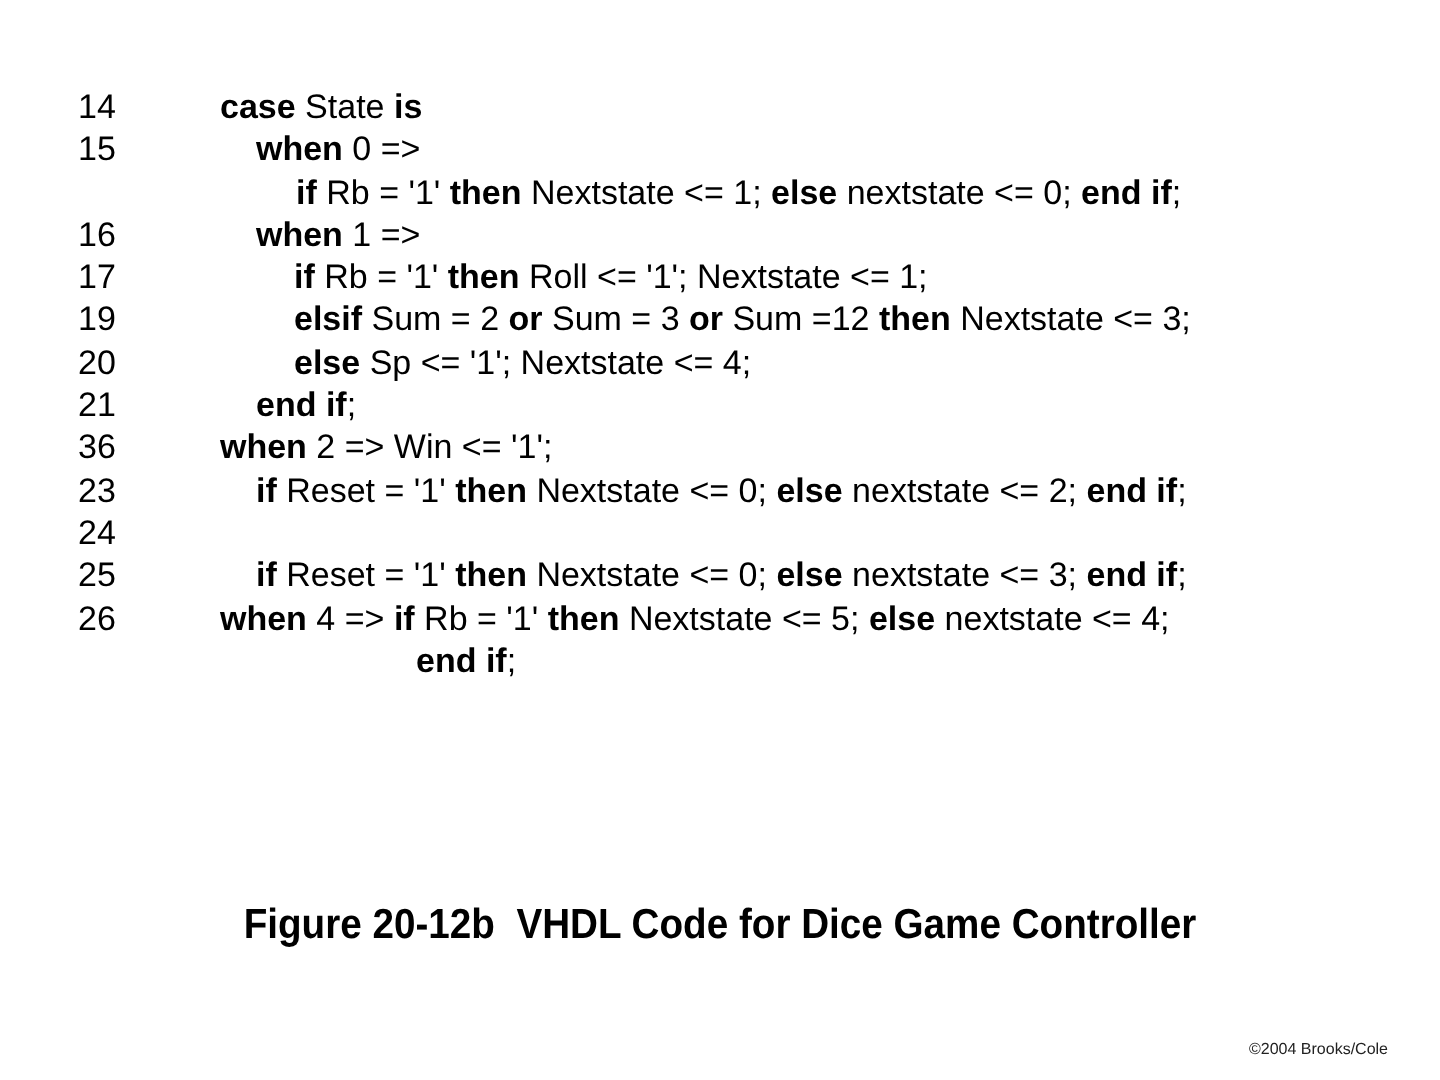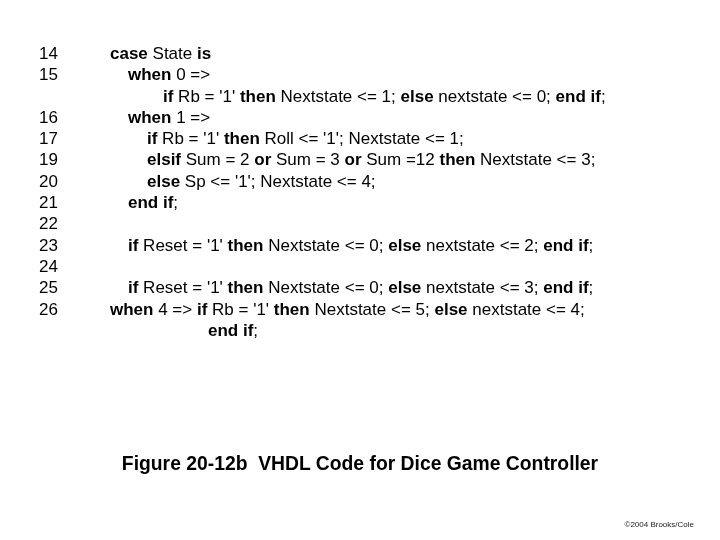--- a/index.html
+++ b/index.html
@@ -56,27 +56,27 @@
       font-size: 8px;
       color: #222;
     }
   </style>
 </head>
 <body>
 
 <div class="code" id="code">
     <div class="line"><span class="lineno">14</span><span class="text" style="left: 110px; text-align: center;"><span class="kw">case</span><span> State </span><span class="kw">is</span></span></div>
     <div class="line"><span class="lineno">15</span><span class="text" style="left: 128px; text-align: right;"><span class="kw">when</span><span> 0 =&gt;</span></span></div>
-    <div class="line"><span class="lineno"></span><span class="text" style="left: 163px;"><span class="kw">if</span><span> Rb = '1' </span><span class="kw">then</span><span> Nextstate &lt;= 1; </span><span class="kw">else</span><span> nextstate &lt;= 0; </span><span class="kw">end if</span><span>;</span></span></div>
+    <div class="line"><span class="lineno"></span><span class="text" style="left: 148px;"><span class="kw">if</span><span> Rb = '1' </span><span class="kw">then</span><span> Nextstate &lt;= 1; </span><span class="kw">else</span><span> nextstate &lt;= 0; </span><span class="kw">end if</span><span>;</span></span></div>
     <div class="line"><span class="lineno">16</span><span class="text" style="left: 128px;"><span class="kw">when</span><span> 1 =&gt;</span></span></div>
     <div class="line"><span class="lineno">17</span><span class="text" style="left: 147px;"><span class="kw">if</span><span> Rb = '1' </span><span class="kw">then</span><span> Roll &lt;= '1'; Nextstate &lt;= 1;</span></span></div>
     <div class="line"><span class="lineno">19</span><span class="text" style="left: 147px;"><span class="kw">elsif</span><span> Sum = 2 </span><span class="kw">or</span><span> Sum = 3 </span><span class="kw">or</span><span> Sum =12 </span><span class="kw">then</span><span> Nextstate &lt;= 3;</span></span></div>
     <div class="line"><span class="lineno">20</span><span class="text" style="left: 147px;"><span class="kw">else</span><span> Sp &lt;= '1'; Nextstate &lt;= 4;</span></span></div>
     <div class="line"><span class="lineno">21</span><span class="text" style="left: 128px;"><span class="kw">end if</span><span>;</span></span></div>
-    <div class="line"><span class="lineno">22</span></div>
+    <div class="line"><span class="lineno">36</span><span class="text" style="left: 110px;"><span class="kw">when</span><span> 2 =&gt; Win &lt;= '1';</span></span></div>
     <div class="line"><span class="lineno">23</span><span class="text" style="left: 128px;"><span class="kw">if</span><span> Reset = '1' </span><span class="kw">then</span><span> Nextstate &lt;= 0; </span><span class="kw">else</span><span> nextstate &lt;= 2; </span><span class="kw">end if</span><span>;</span></span></div>
     <div class="line"><span class="lineno">24</span></div>
     <div class="line"><span class="lineno">25</span><span class="text" style="left: 128px;"><span class="kw">if</span><span> Reset = '1' </span><span class="kw">then</span><span> Nextstate &lt;= 0; </span><span class="kw">else</span><span> nextstate &lt;= 3; </span><span class="kw">end if</span><span>;</span></span></div>
     <div class="line"><span class="lineno">26</span><span class="text" style="left: 110px;"><span class="kw">when</span><span> 4 =&gt; </span><span class="kw">if</span><span> Rb = '1' </span><span class="kw">then</span><span> Nextstate &lt;= 5; </span><span class="kw">else</span><span> nextstate &lt;= 4;</span></span></div>
     <div class="line"><span class="lineno"></span><span class="text" style="left: 208px;"><span class="kw">end if</span><span>;</span></span></div>
   </div>
 
 <div class="caption">Figure 20-12b  VHDL Code for Dice Game Controller</div>
 
 <div class="copyright">©2004 Brooks/Cole</div>

